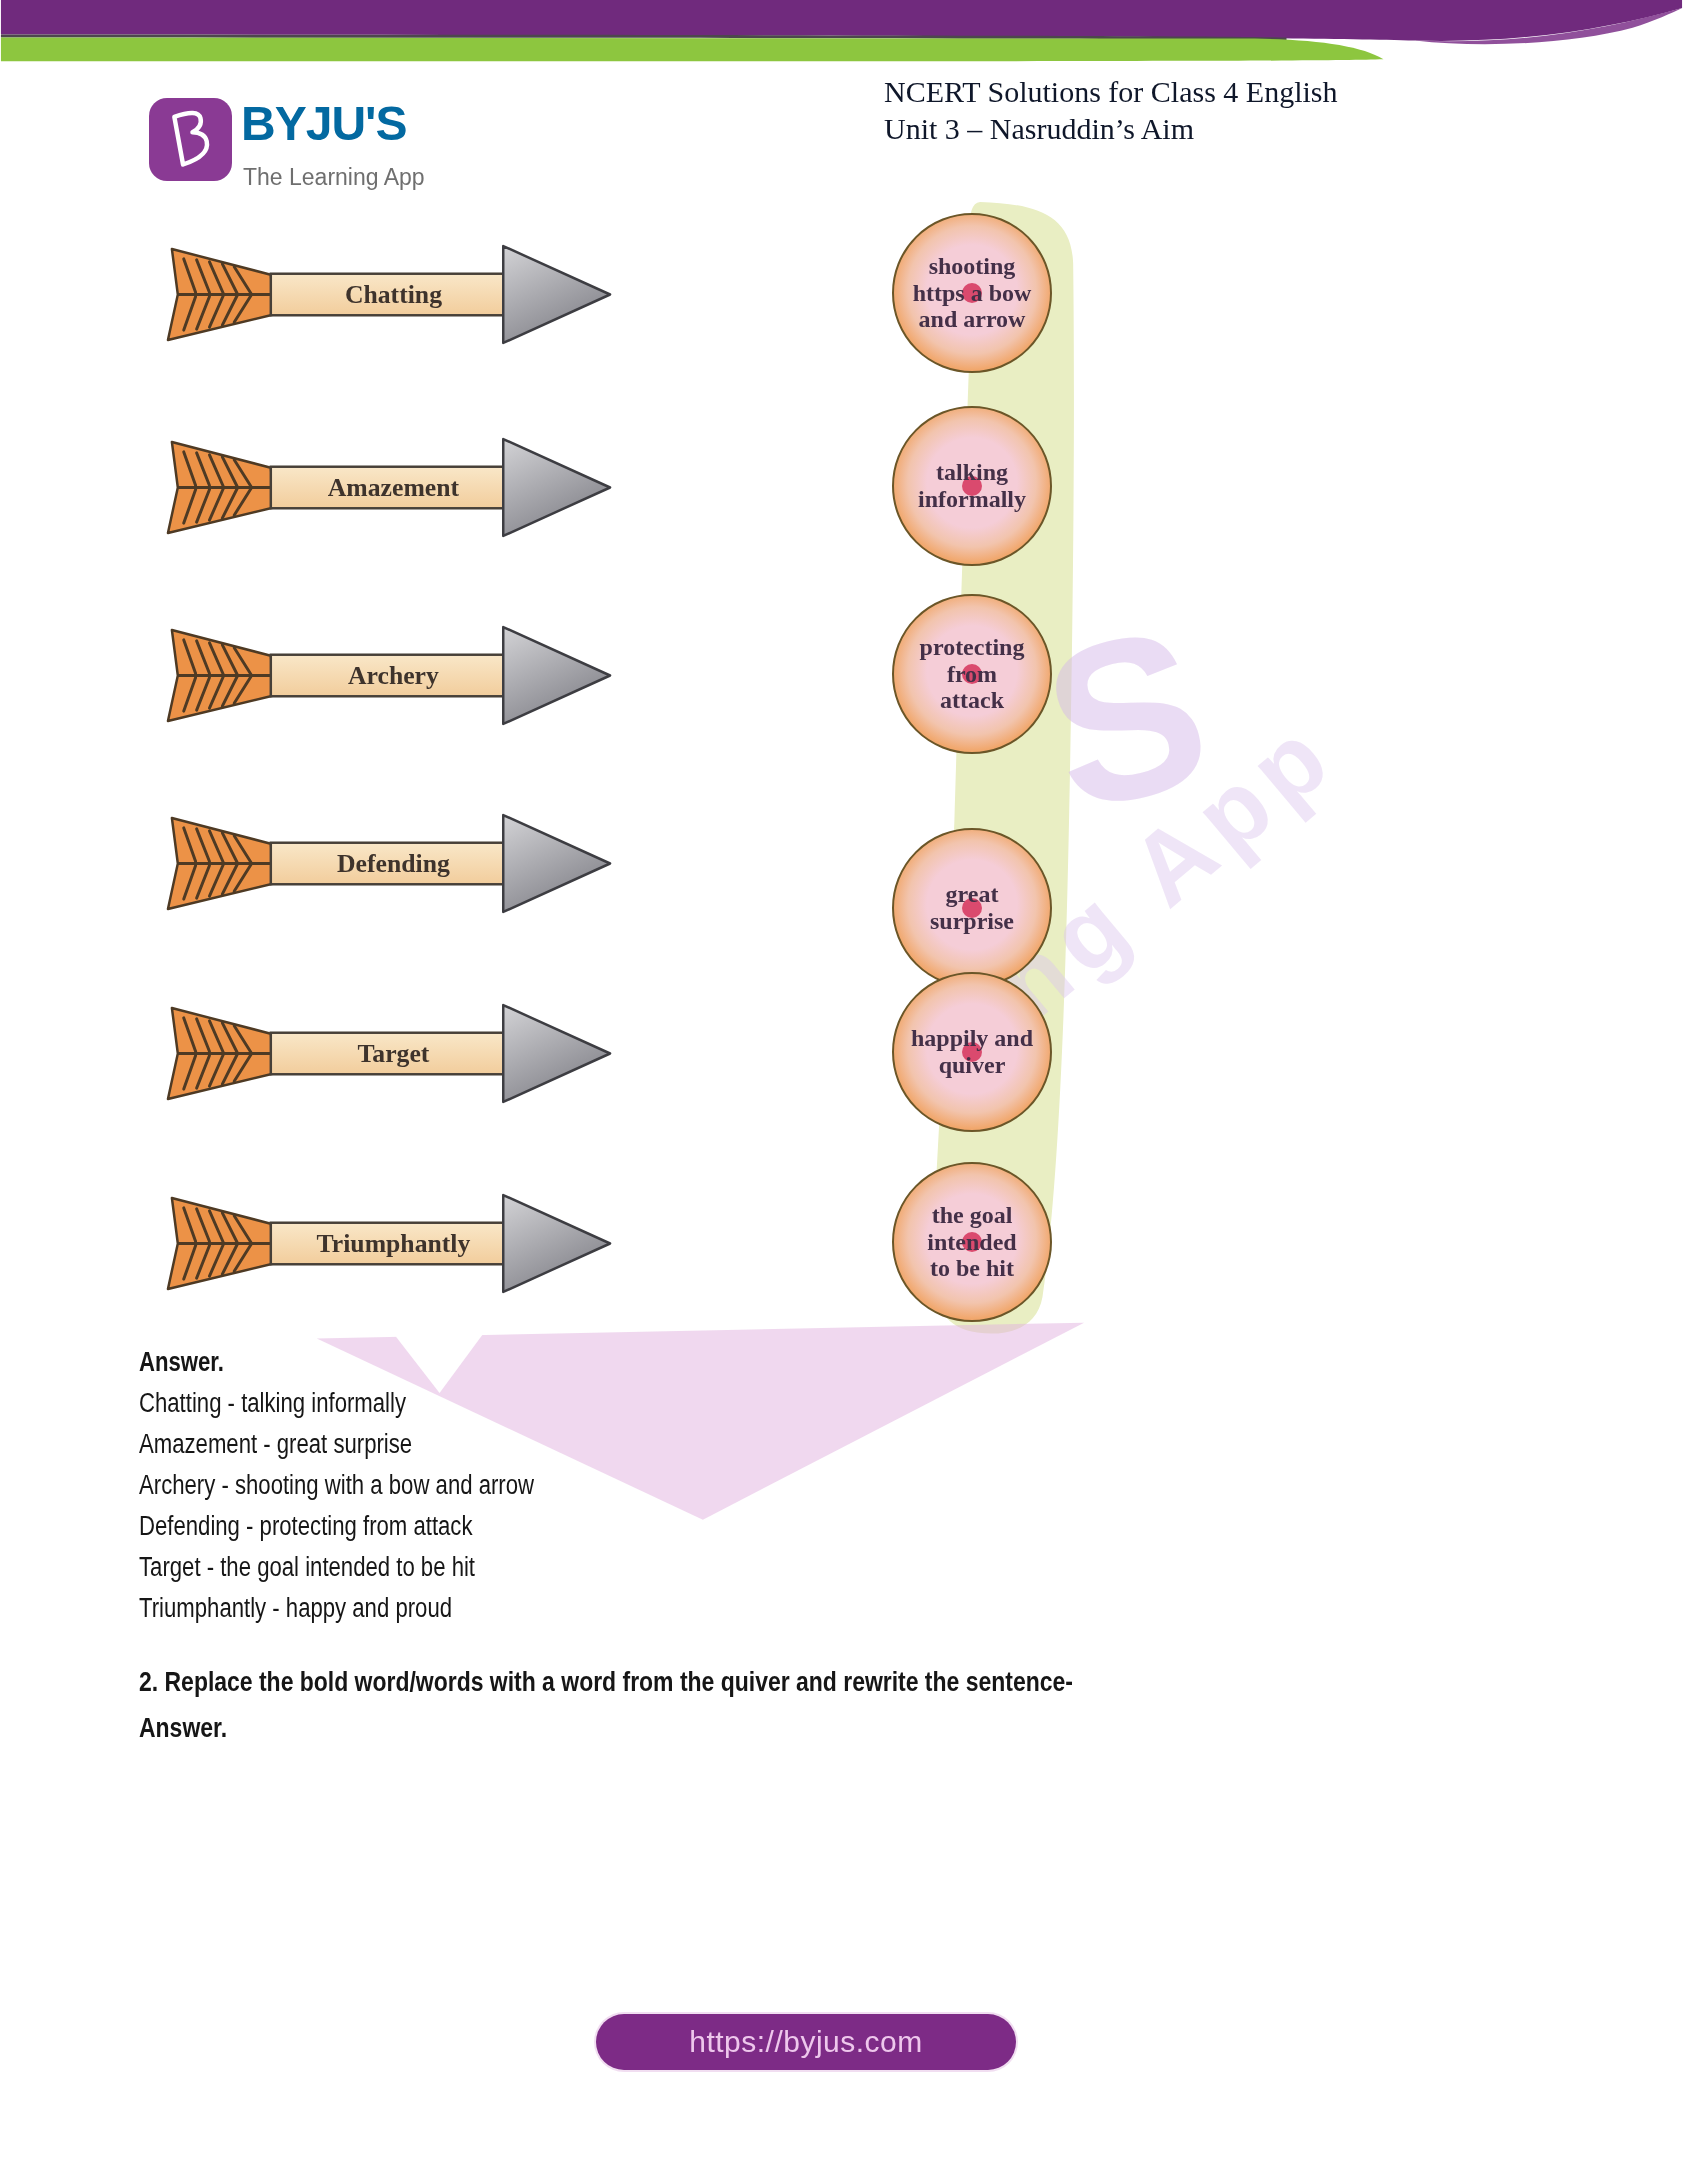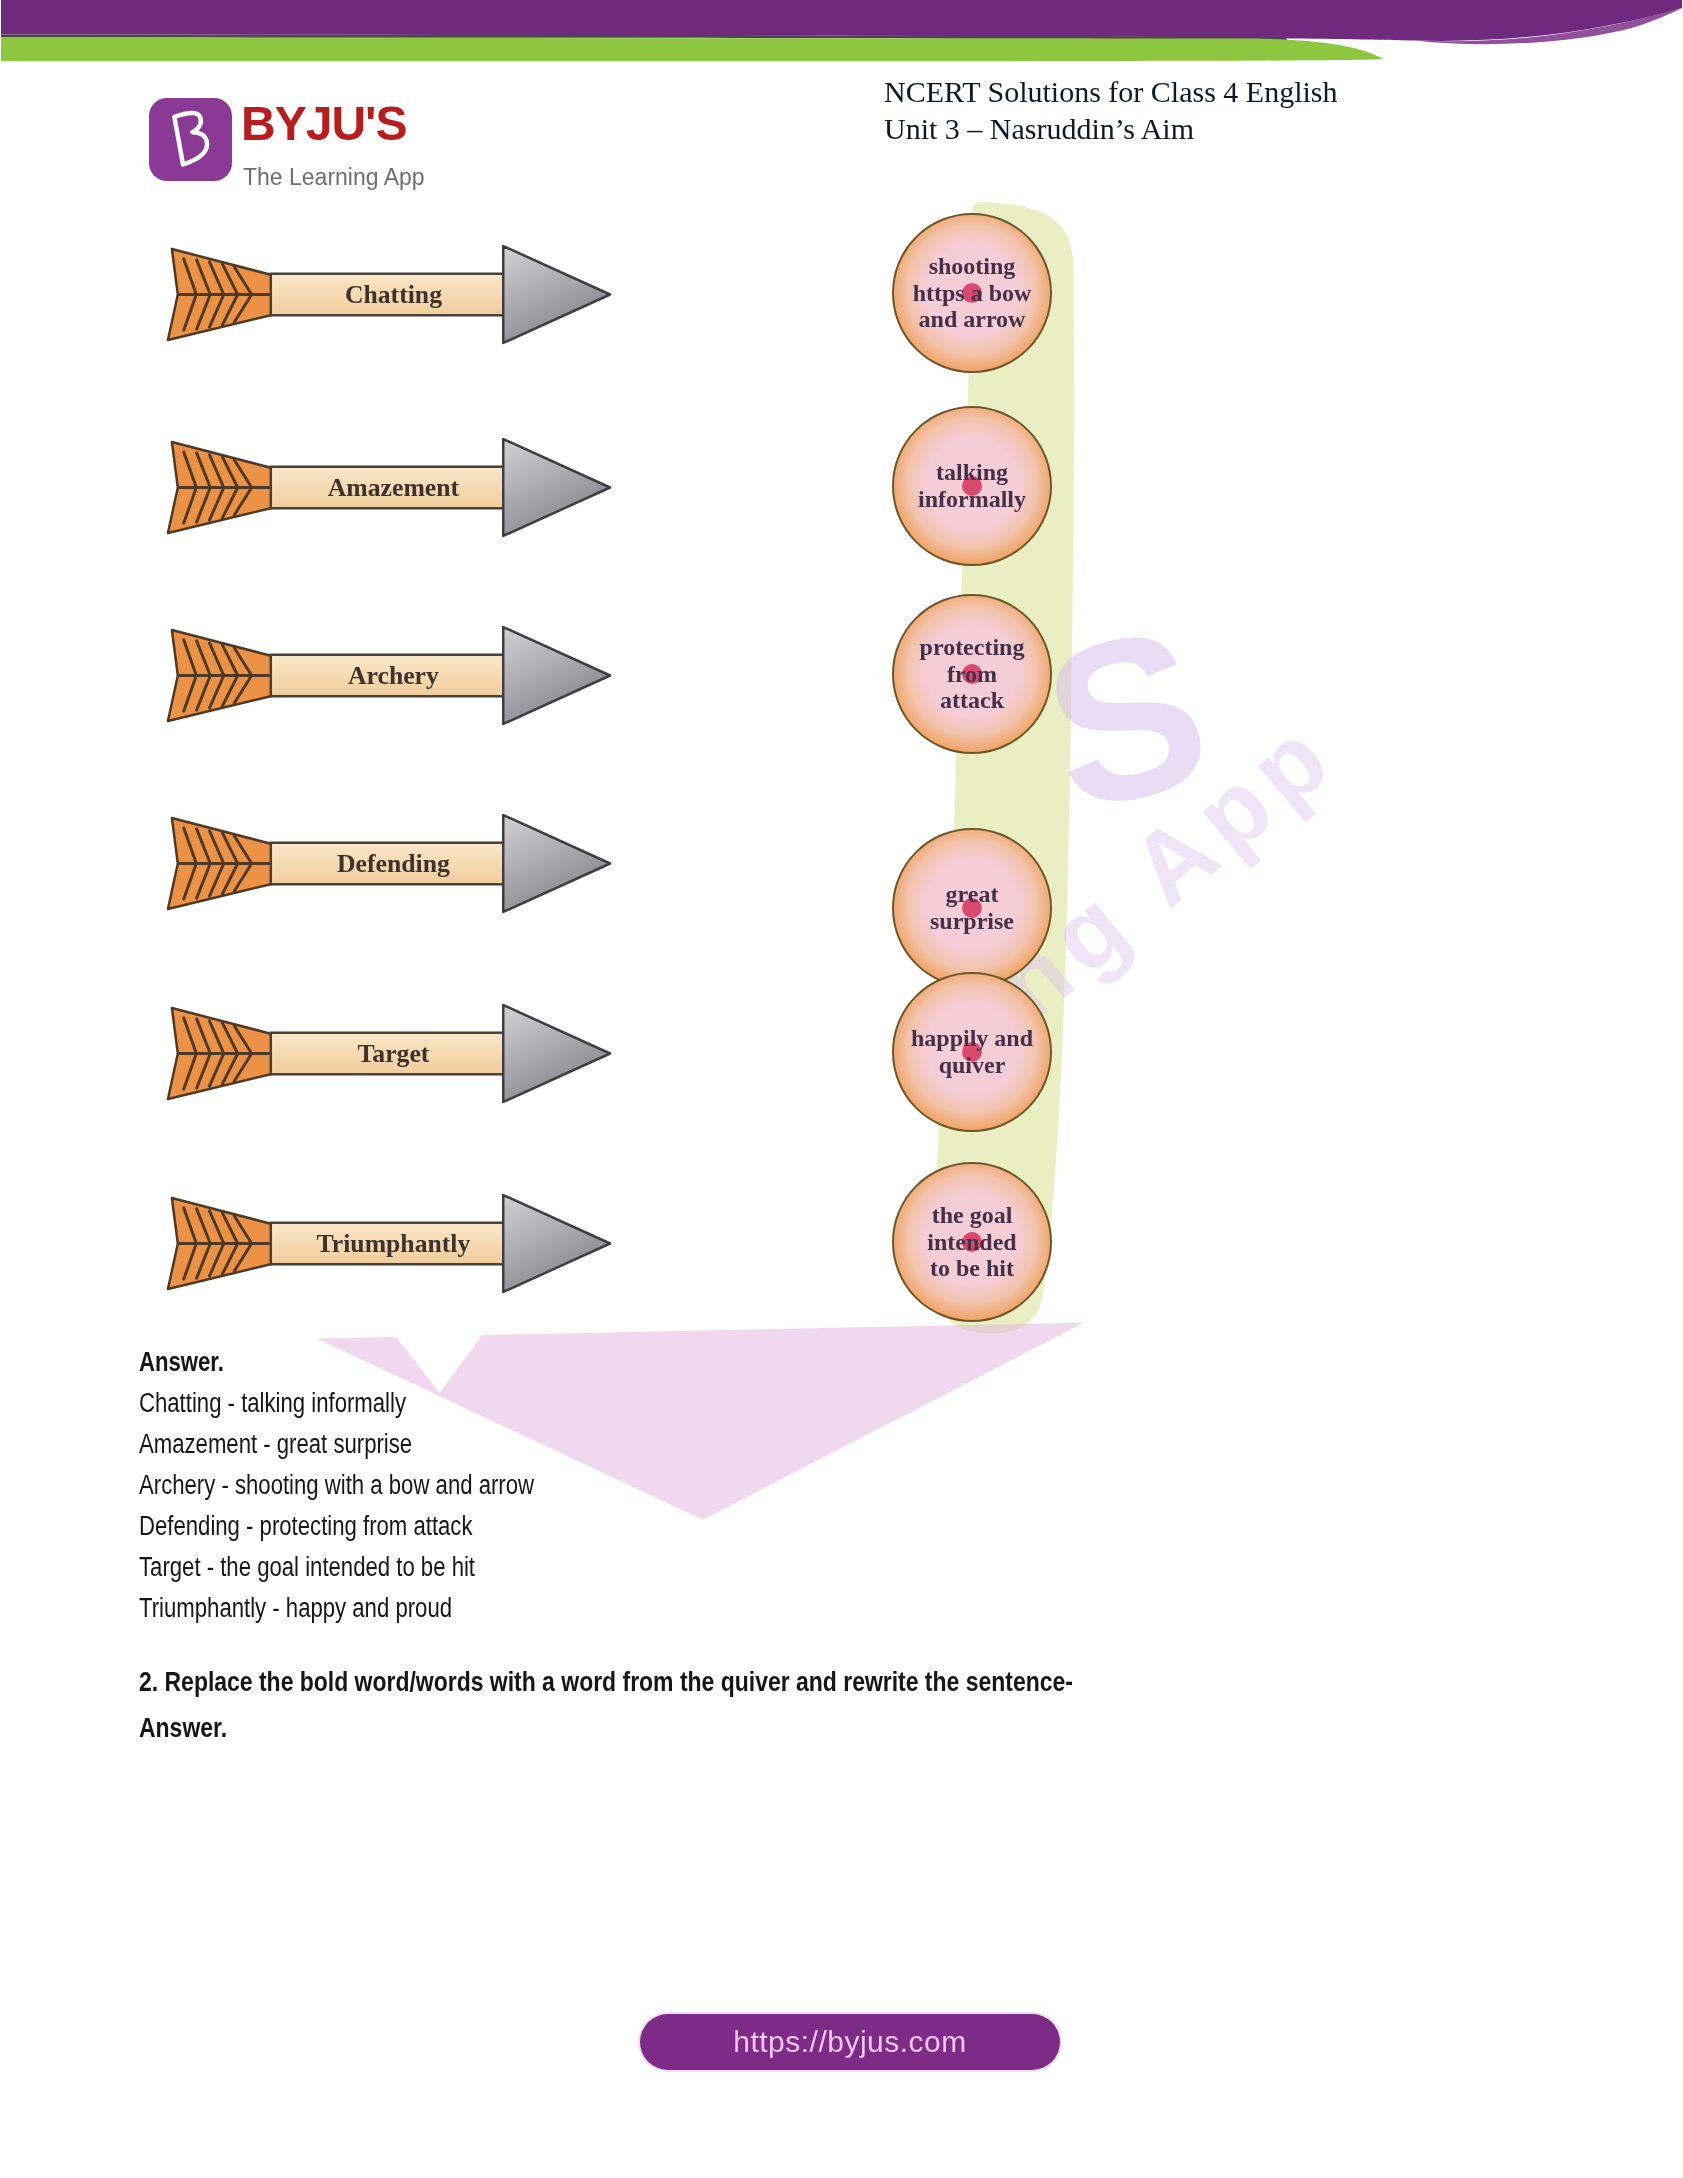--- a/index.html
+++ b/index.html
@@ -6,21 +6,21 @@
   body{
     width:1683px;height:2178px;position:relative;background:#ffffff;
     font-family:"Liberation Sans",sans-serif;overflow:hidden;
   }
   .abs{position:absolute;}
   svg{display:block;}
 
   
   #header-swoosh{left:0;top:0;pointer-events:none;}
   #logo-box{left:149px;top:98px;width:83px;height:83px;background:#8a3a94;border-radius:18px;}
-  #brand-text{left:241px;top:100px;font-size:48px;font-weight:bold;color:#b91c1c;letter-spacing:-1px;line-height:1;}
+  #brand-text{left:241px;top:100px;font-size:48px;font-weight:bold;color:#0369a1;letter-spacing:-1px;line-height:1;}
   #brand-tagline{left:243px;top:166px;font-size:23px;color:#6f6f6f;line-height:1;}
   .doc-title{left:884px;font-family:"Liberation Serif",serif;font-size:30px;color:#0f172a;line-height:1;white-space:nowrap;}
 
   
   #decor{left:0;top:0;pointer-events:none;}
   .wm{color:rgba(213,186,233,0.50);font-weight:bold;pointer-events:none;white-space:nowrap;}
   #wm-s{left:1051px;top:606px;font-size:226px;line-height:1;transform:rotate(-14deg);}
   #wm-ngapp{left:1010px;top:948px;font-size:101px;line-height:1;letter-spacing:10px;transform:rotate(-40deg);transform-origin:0 50%;color:rgba(219,198,238,0.45);}
 
   
@@ -40,21 +40,21 @@
   
   #answer-block{left:139px;top:1342px;z-index:3;}
   #q2-block{left:139px;top:1659px;z-index:3;}
   .nline{display:block;transform:scaleX(.82);transform-origin:0 50%;white-space:nowrap;
          font-size:27px;line-height:41px;color:#161616;}
   .nline.bold{font-weight:bold;}
   #q2-block .nline{font-size:28px;line-height:46px;font-weight:bold;}
 
   
   #footer-pill{left:596px;top:2014px;width:420px;height:56px;border-radius:29px;background:#7d2b86;
-    display:flex;align-items:center;justify-content:center;box-shadow:0 0 0 2px rgba(214,160,214,0.35);margin-left:44px;}
+    display:flex;align-items:center;justify-content:center;box-shadow:0 0 0 2px rgba(214,160,214,0.35);}
   #footer-pill span{font-size:30px;color:#eec7ec;letter-spacing:0.5px;}
 </style>
 </head>
 <body>
 
 <svg width="0" height="0" style="position:absolute" aria-hidden="true">
   <defs>
     <linearGradient id="shaftGrad" x1="0" y1="0" x2="0" y2="1">
       <stop offset="0" stop-color="#f9e7c8"></stop>
         <stop offset="1" stop-color="#f2cd9c"></stop>

